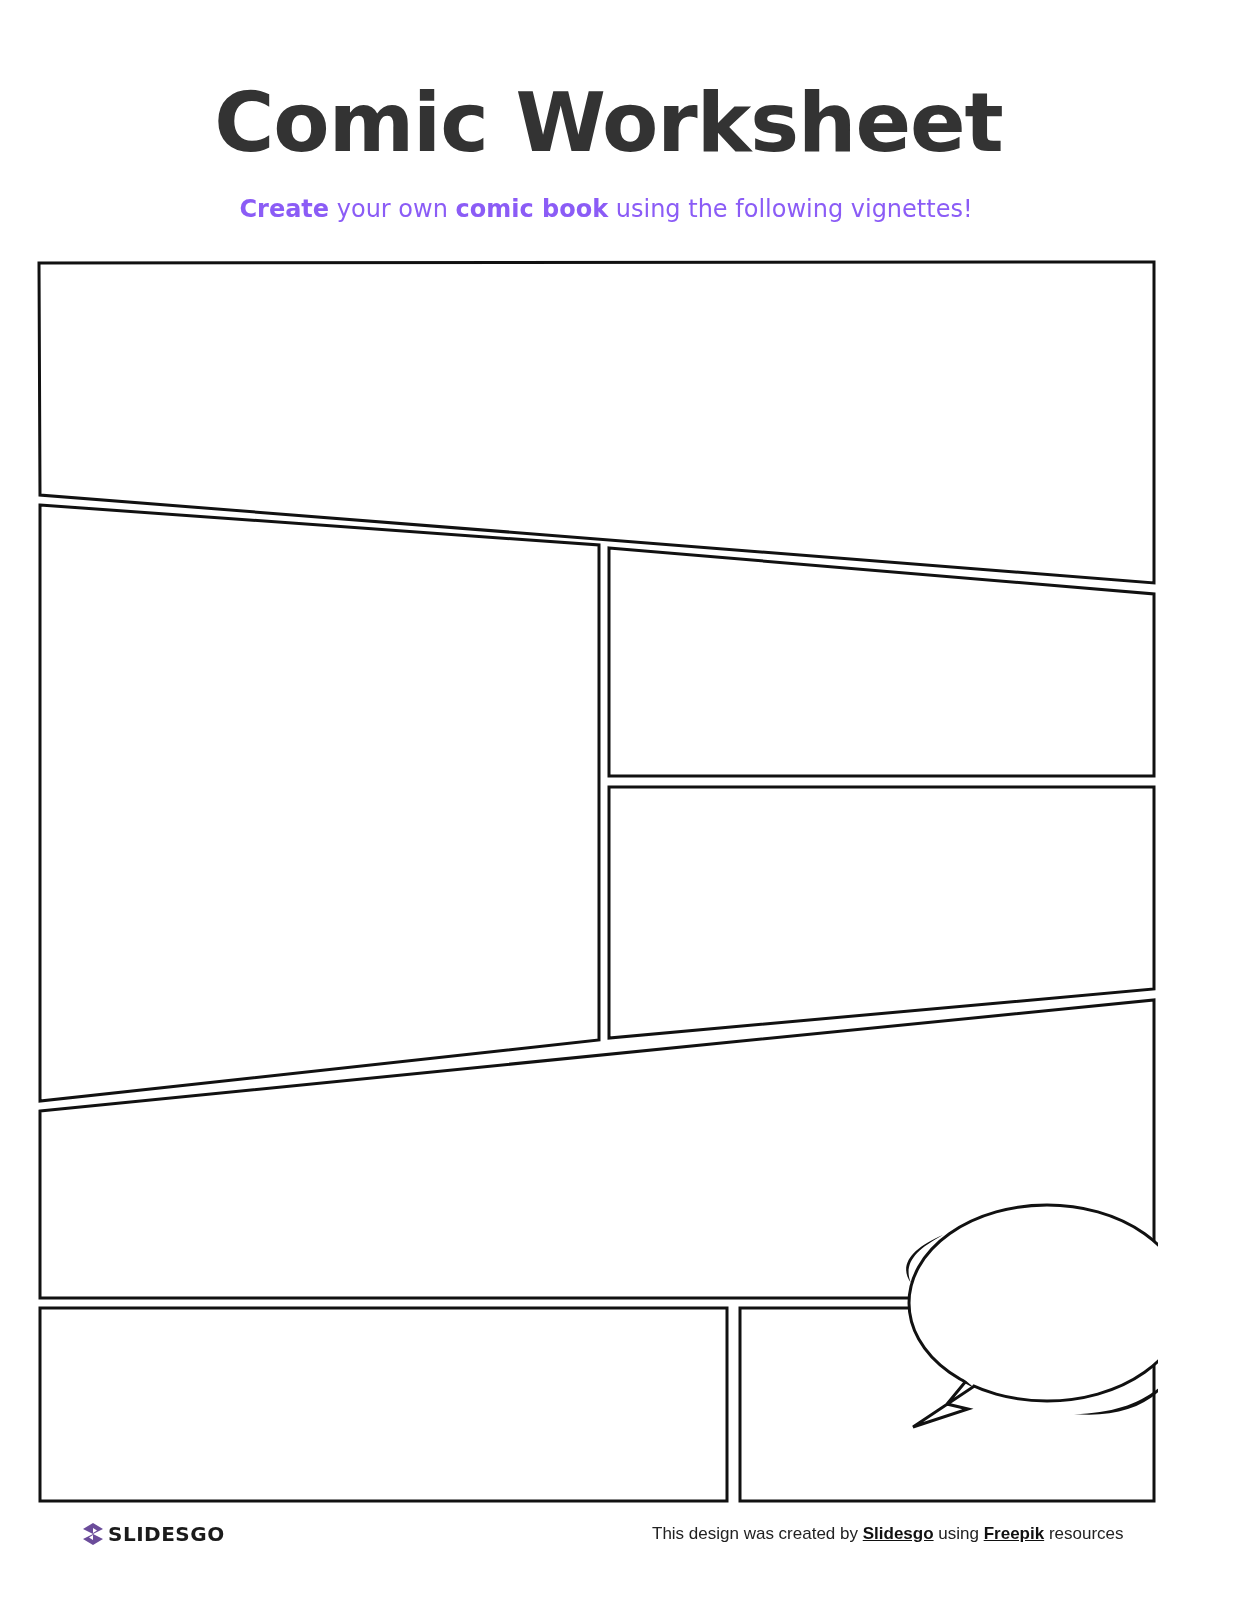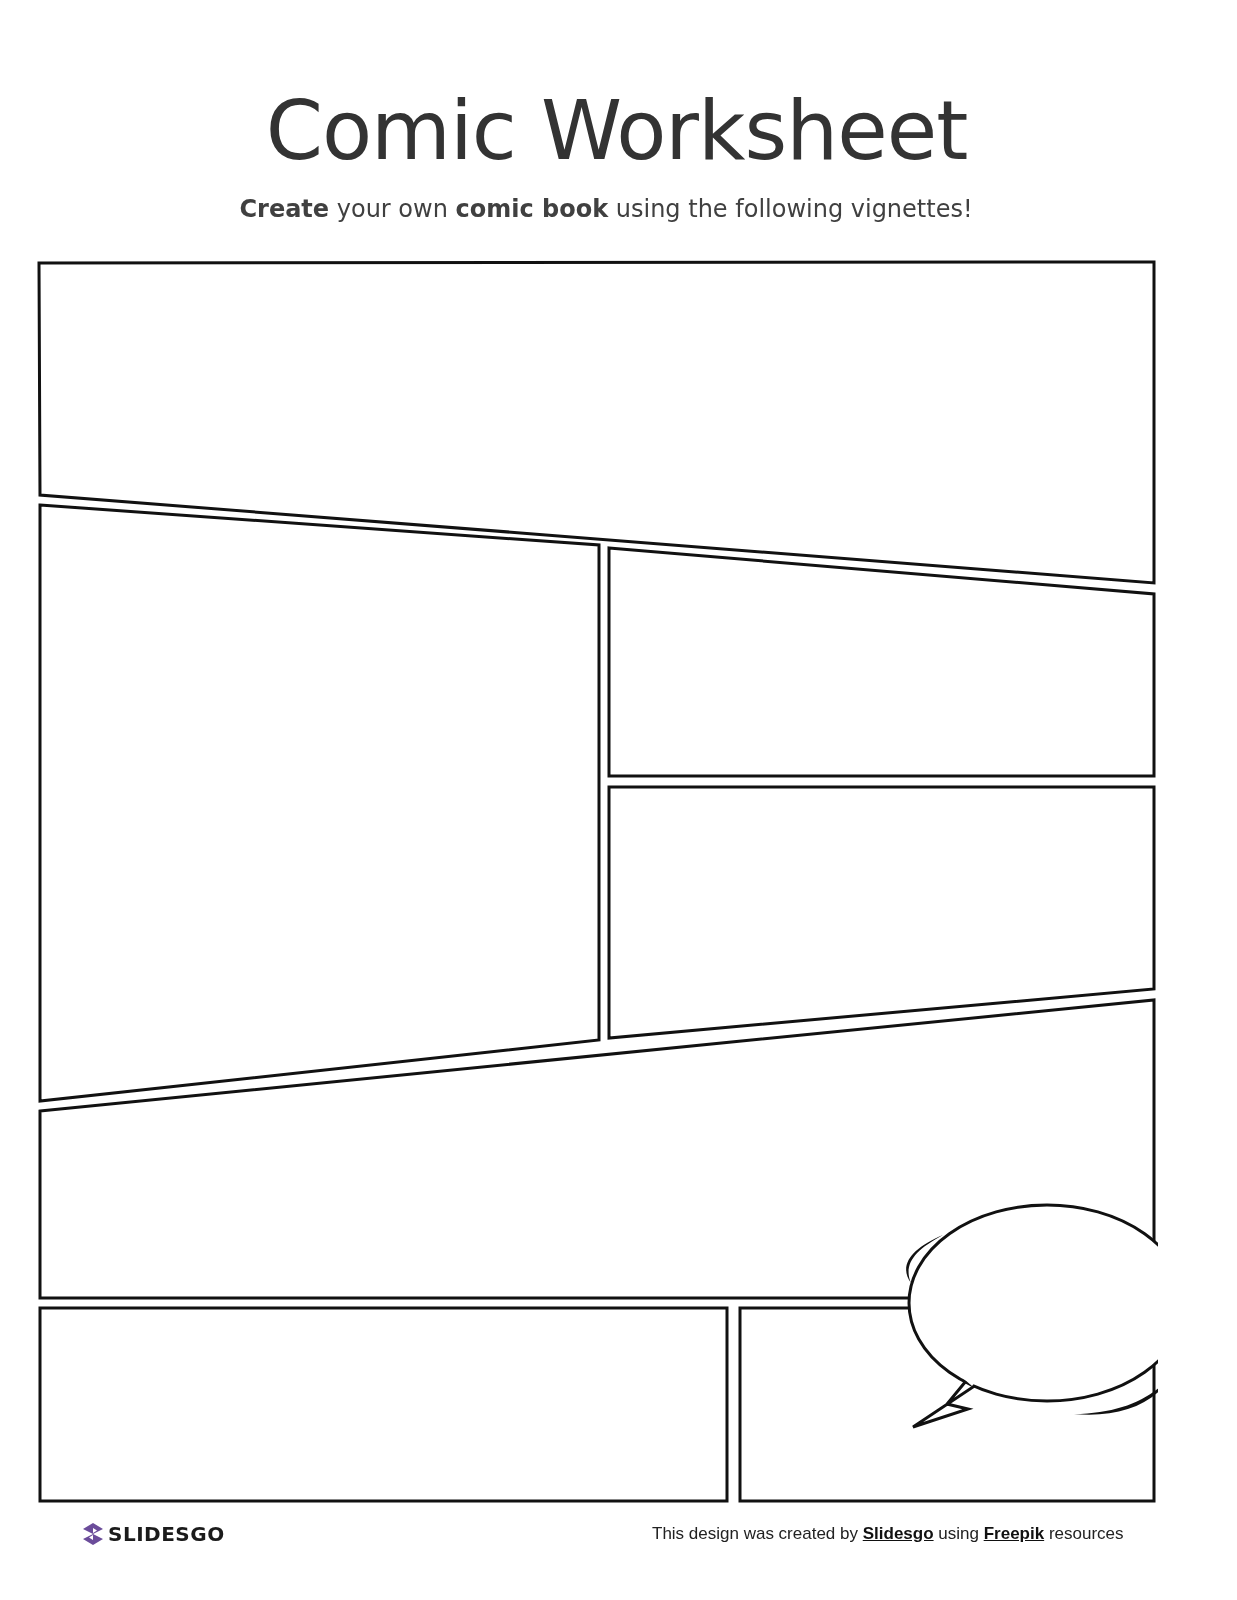--- a/index.html
+++ b/index.html
@@ -1,24 +1,24 @@
 <!DOCTYPE html>
 <html><head>
 <meta charset="utf-8">
 <style>
   html, body { margin: 0; padding: 0; background: #ffffff; }
   body { width: 1237px; height: 1600px; position: relative; overflow: hidden; font-family: "Liberation Sans", sans-serif; }
   .title {
     position: absolute; left: 0; width: 1217px; top: 78px; text-align: center;
-    font-family: "DejaVu Sans", sans-serif; font-weight: normal; font-size: 82px;
-    color: #333333; letter-spacing: -1px; margin: 8px; line-height: 1.1;
+    font-family: "DejaVu Sans", sans-serif; font-weight: bold; font-size: 82px;
+    color: #333333; letter-spacing: -1px; margin: 0; line-height: 1.1;
   }
   .subtitle {
     position: absolute; left: 0; width: 1212px; top: 195px; text-align: center;
-    font-family: "DejaVu Sans", sans-serif; font-size: 24px; color: #404040; margin: 0;
+    font-family: "DejaVu Sans", sans-serif; font-size: 24px; color: #8b5cf6; margin: 0;
   }
   .subtitle b { font-weight: bold; }
   svg.panels { position: absolute; left: 0; top: 0; }
   .panel { fill: #ffffff; stroke: #111111; stroke-width: 3; stroke-linejoin: miter; }
   .bubble { fill: #ffffff; stroke: #111111; stroke-width: 3; }
   .swoosh { fill: #111111; stroke: none; }
   .footer-logo {
     position: absolute; left: 82px; top: 1522px; display: flex; align-items: center; gap: 4px;
   }
   .footer-logo .logo-text {

